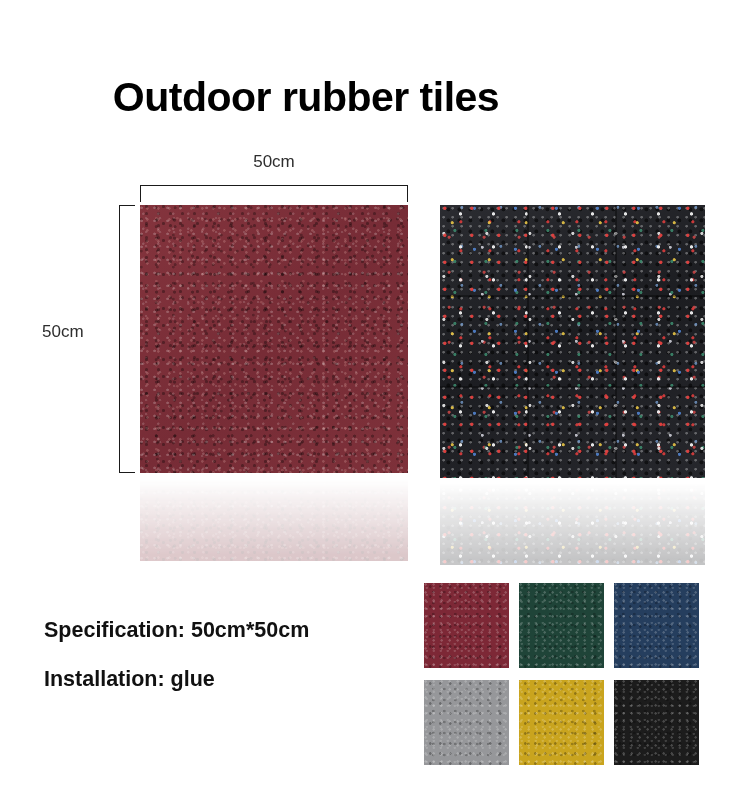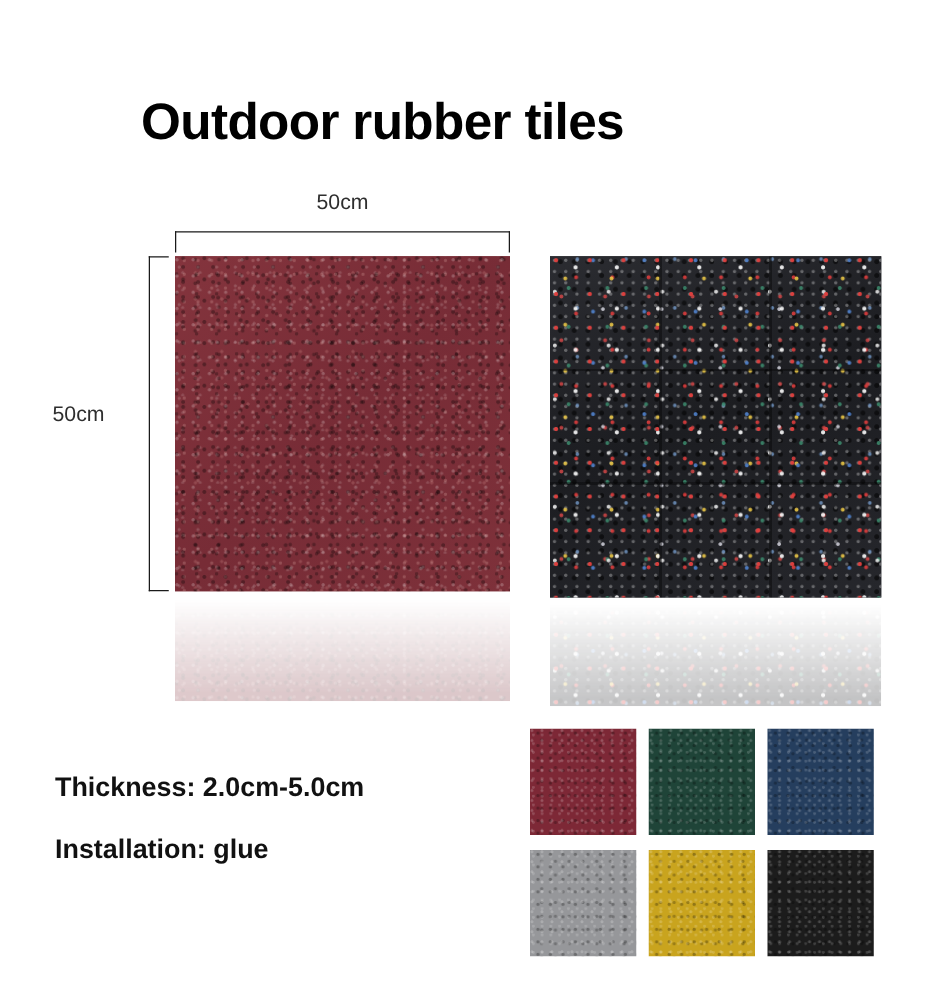--- a/index.html
+++ b/index.html
@@ -233,21 +233,21 @@
 
 <div class="tile tex-speckle" id="tile-speckle">
   <div class="seams"></div>
 </div>
 
 <div class="reflection tex-red" id="reflect-red"></div>
 
 <div class="reflection tex-speckle" id="reflect-speckle"></div>
 
 <div class="spec-list">
-  <div class="spec-line">Thickness: 2.0cm-5.0cm</div>
+  <div class="spec-line">Specification: 50cm*50cm</div>
   <div class="spec-line">Installation: glue</div>
 </div>
 
 <div class="swatch-grid">
   <div class="swatch" style="background-color: rgb(125, 40, 54);"></div>
   <div class="swatch" style="background-color: rgb(31, 68, 56);"></div>
   <div class="swatch" style="background-color: rgb(37, 62, 94);"></div>
   <div class="swatch" style="background-color: rgb(150, 151, 154);"></div>
   <div class="swatch" style="background-color: rgb(201, 164, 30);"></div>
   <div class="swatch" style="background-color: rgb(28, 28, 28);"></div>

